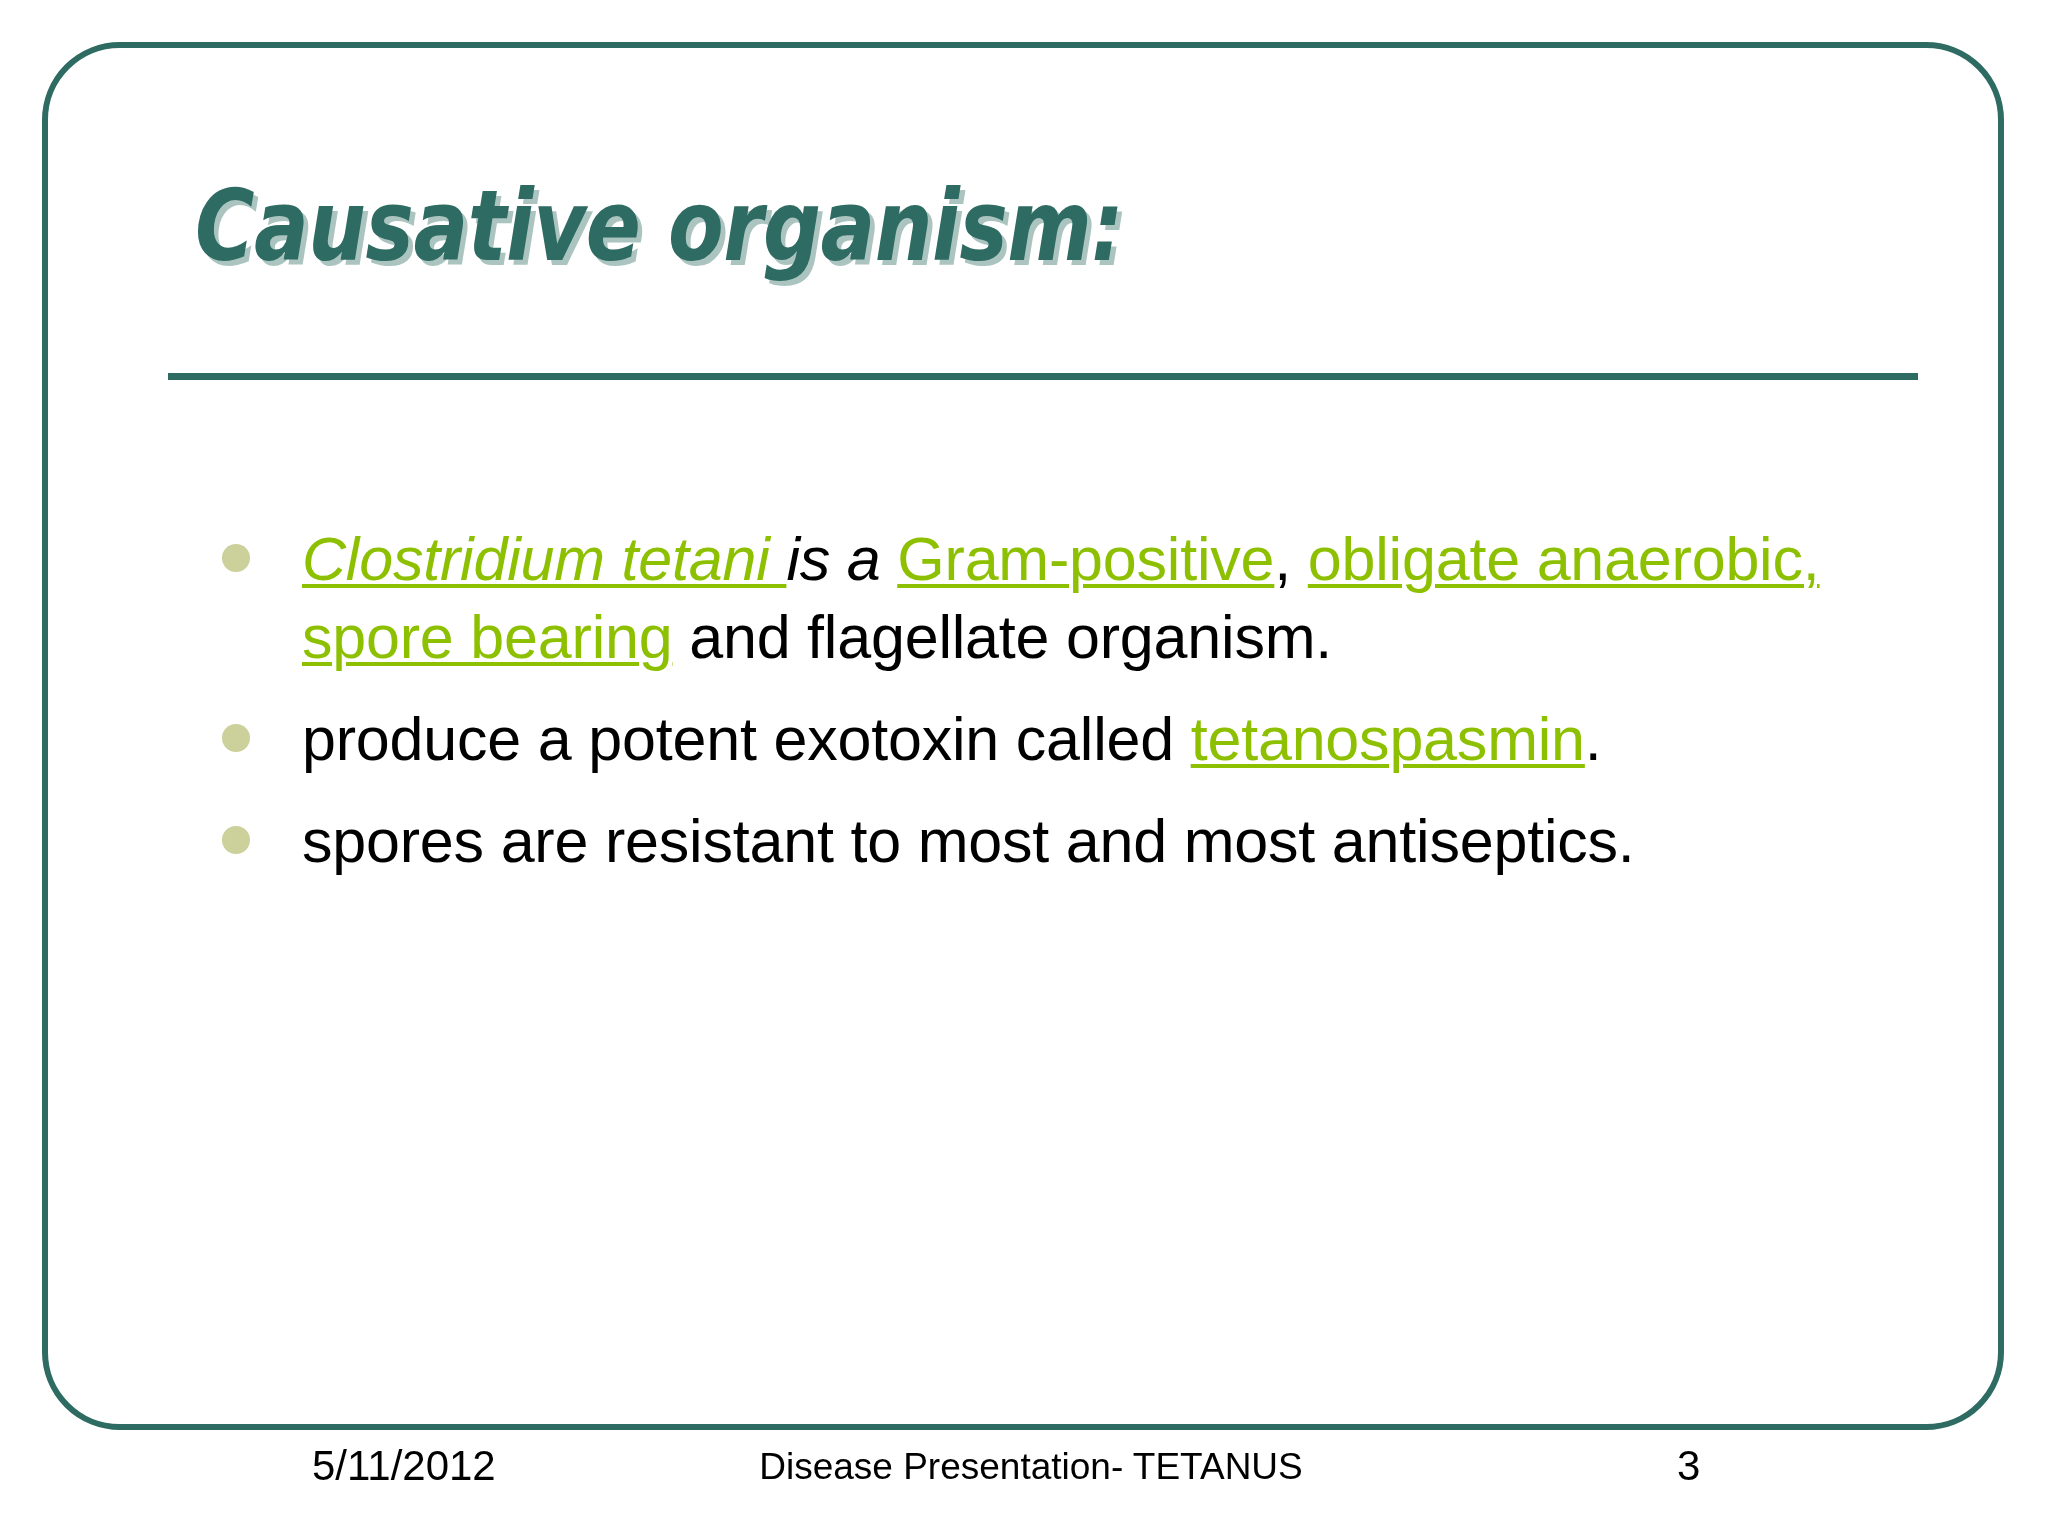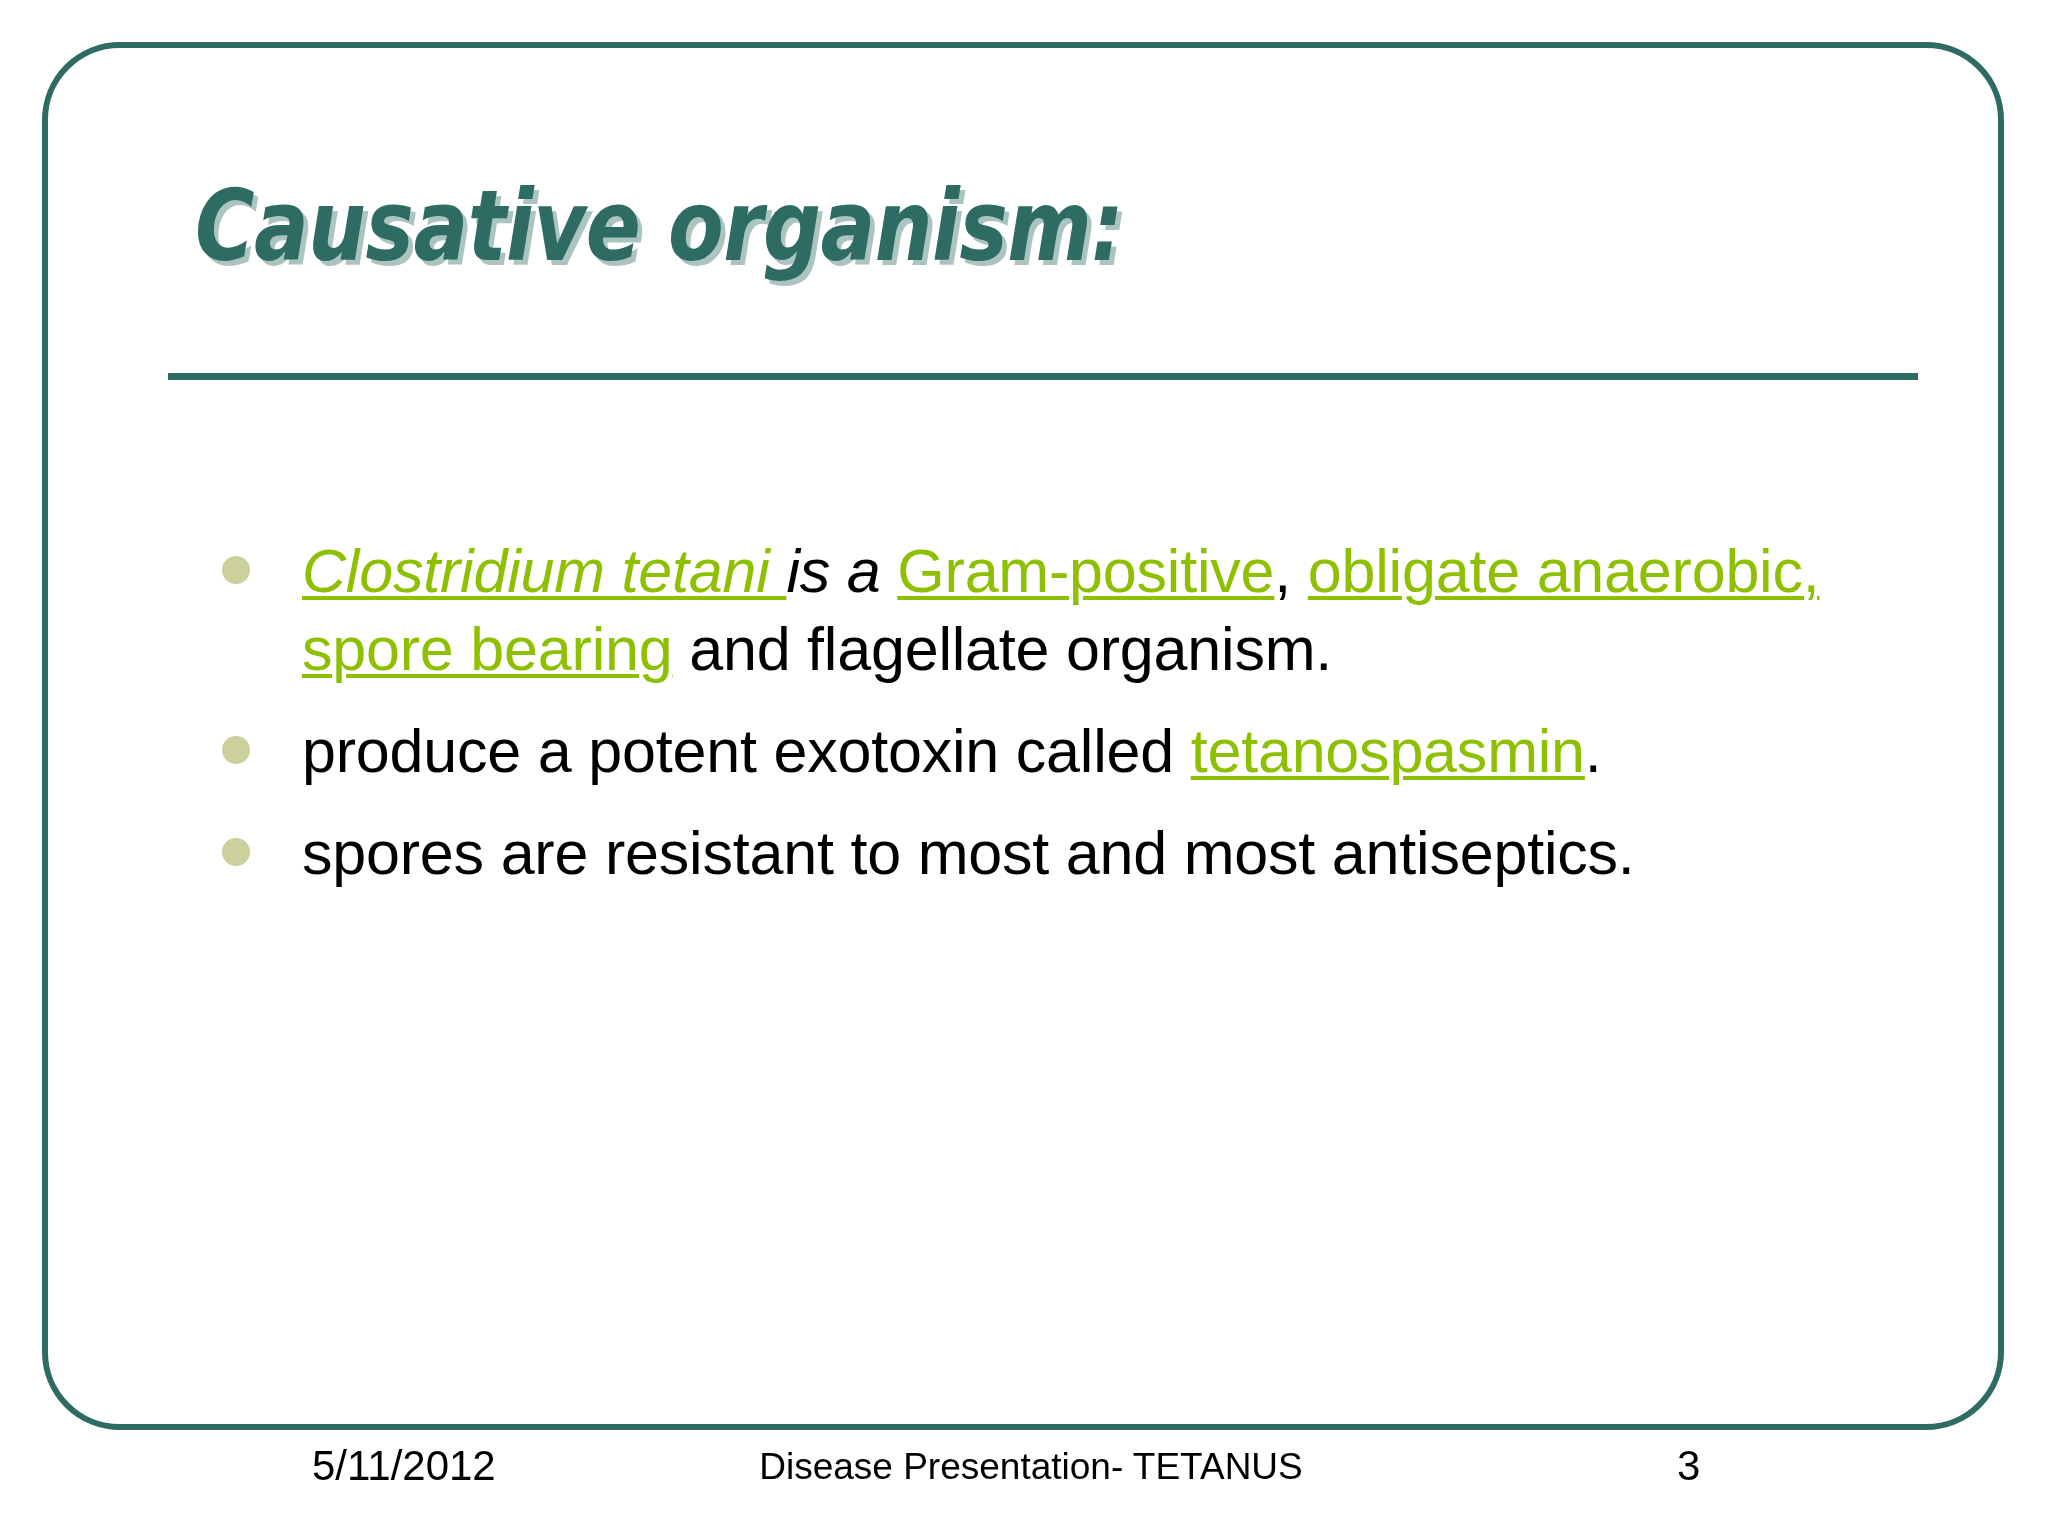--- a/index.html
+++ b/index.html
@@ -71,21 +71,20 @@
     left: 200px;
     top: 520px;
     width: 1690px;
   }
 
   .bullet-row {
     position: relative;
     display: block;
     padding-left: 102px;
     margin-bottom: 24px;
-    margin-top: 12px;
   }
 
   .bullet-marker {
     position: absolute;
     left: 22px;
     top: 24px;
     width: 28px;
     height: 28px;
     border-radius: 50%;
     background: #ccd09a;

